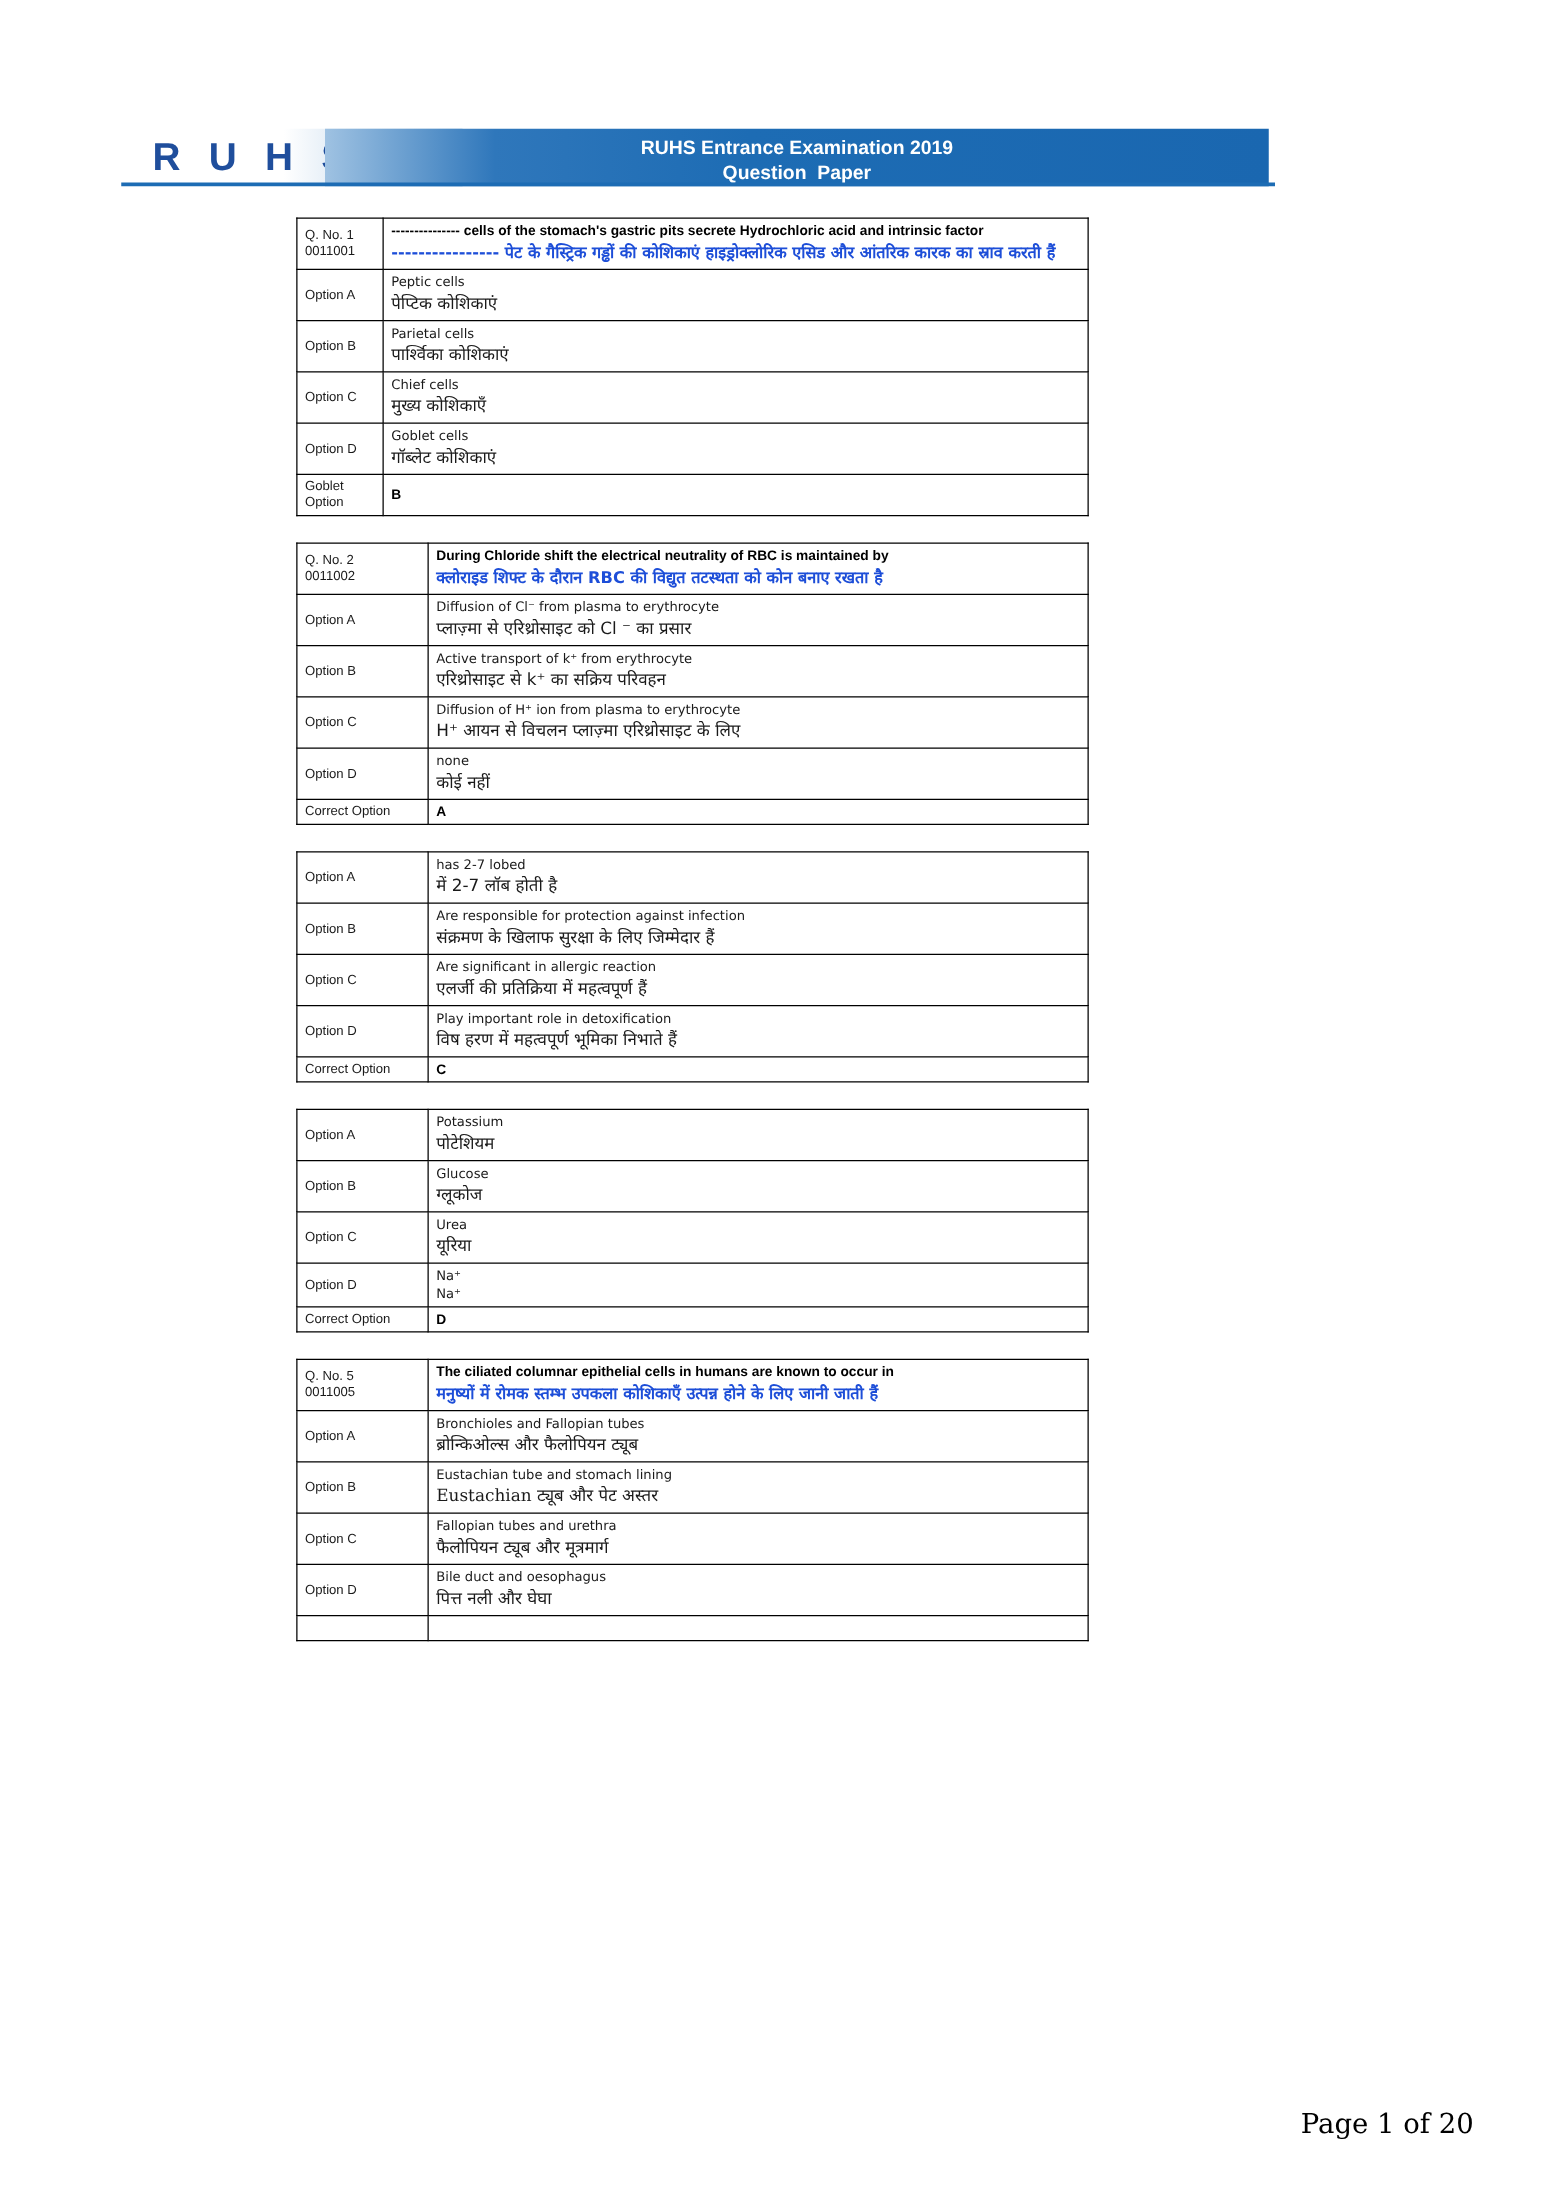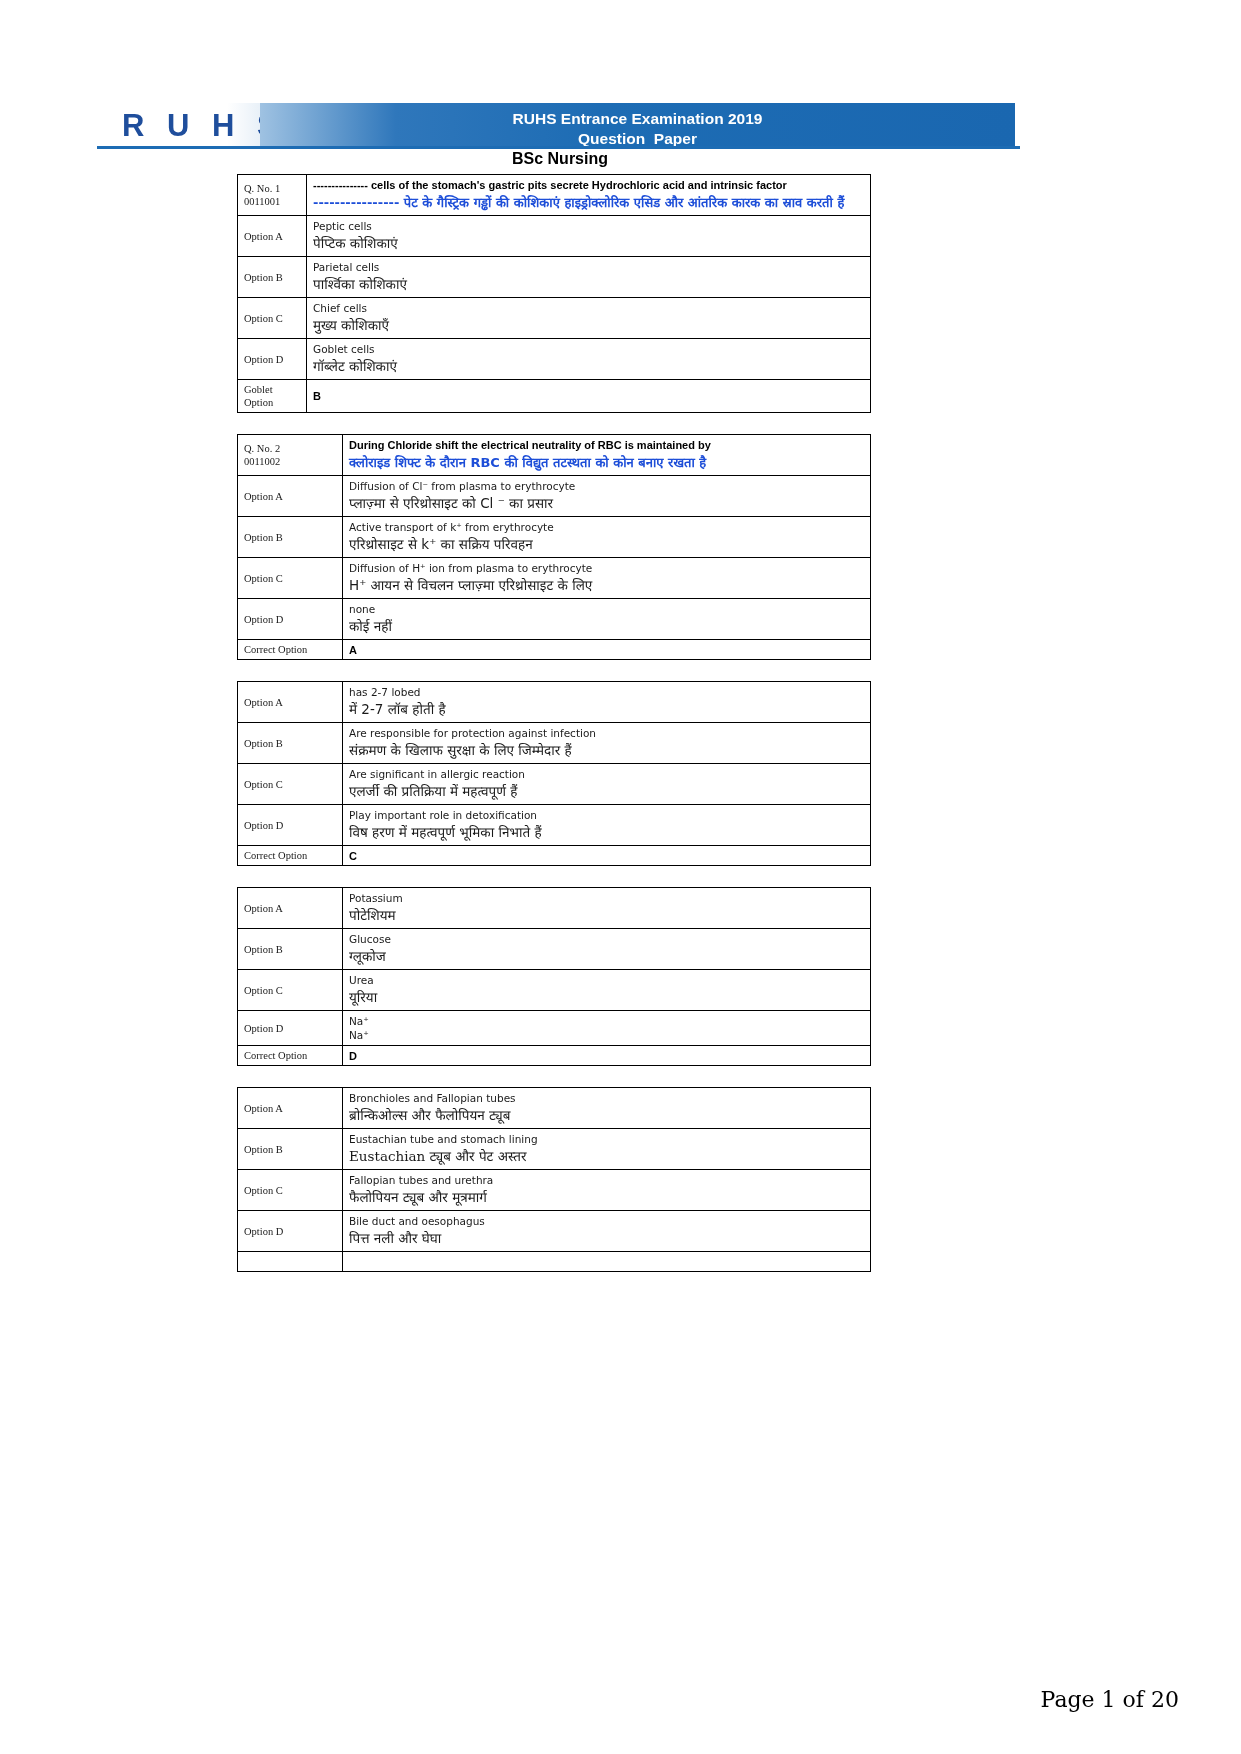--- a/index.html
+++ b/index.html
@@ -107,21 +107,21 @@
     margin-bottom: 21px;
     background: #ffffff;
   }
   table.qtable td {
     border: 1px solid #000000;
     vertical-align: middle;
     padding: 3px 6px;
   }
   td.label {
     width: 92px;
-    font-family: Liberation Serif, serif;
+    font-family: Liberation Sans, sans-serif;
     font-size: 10.5px;
     line-height: 13px;
     color: #1a1a1a;
     margin-left: 37px;
   }
 
   td.content {
     font-family: "DejaVu Sans", sans-serif;
     font-size: 10.5px;
     color: #111111;
@@ -189,21 +189,20 @@
     <div class="header-logo-zone">
       <span class="logo-text">R U H S</span>
     </div>
     <div class="header-band">
       <div class="line">RUHS Entrance Examination 2019</div>
       <div class="line">Question  Paper</div>
     </div>
   </div>
   <div class="header-rule"></div>
 
-  <div class="subject-title">BSc Nursing</div>
 
   <div class="questions">
 
     <table class="qtable q1">
       <tbody>
           <tr>
         <td class="label">
           <div>Q. No. 1</div>
           <div>0011001</div>
         </td>
@@ -374,20 +373,30 @@
         <td class="label">Correct Option</td>
         <td class="content">
           <span class="ans">D</span>
         </td>
       </tr>
     </tbody>
       </table>
 
     <table class="qtable">
       <tbody>
+          <tr>
+        <td class="label">
+          <div>Q. No. 5</div>
+          <div>0011005</div>
+        </td>
+        <td class="content">
+          <div class="q-en">The ciliated columnar epithelial cells in humans are known to occur in</div>
+          <div class="q-hi">मनुष्यों में रोमक स्तम्भ उपकला कोशिकाएँ उत्पन्न होने के लिए जानी जाती हैं</div>
+        </td>
+      </tr>
       <tr>
         <td class="label">Option A</td>
         <td class="content">
           <div class="opt-en">Bronchioles and Fallopian tubes</div>
           <div class="opt-hi">ब्रोन्किओल्स और फैलोपियन ट्यूब</div>
         </td>
       </tr>
       <tr>
         <td class="label">Option B</td>
         <td class="content">

